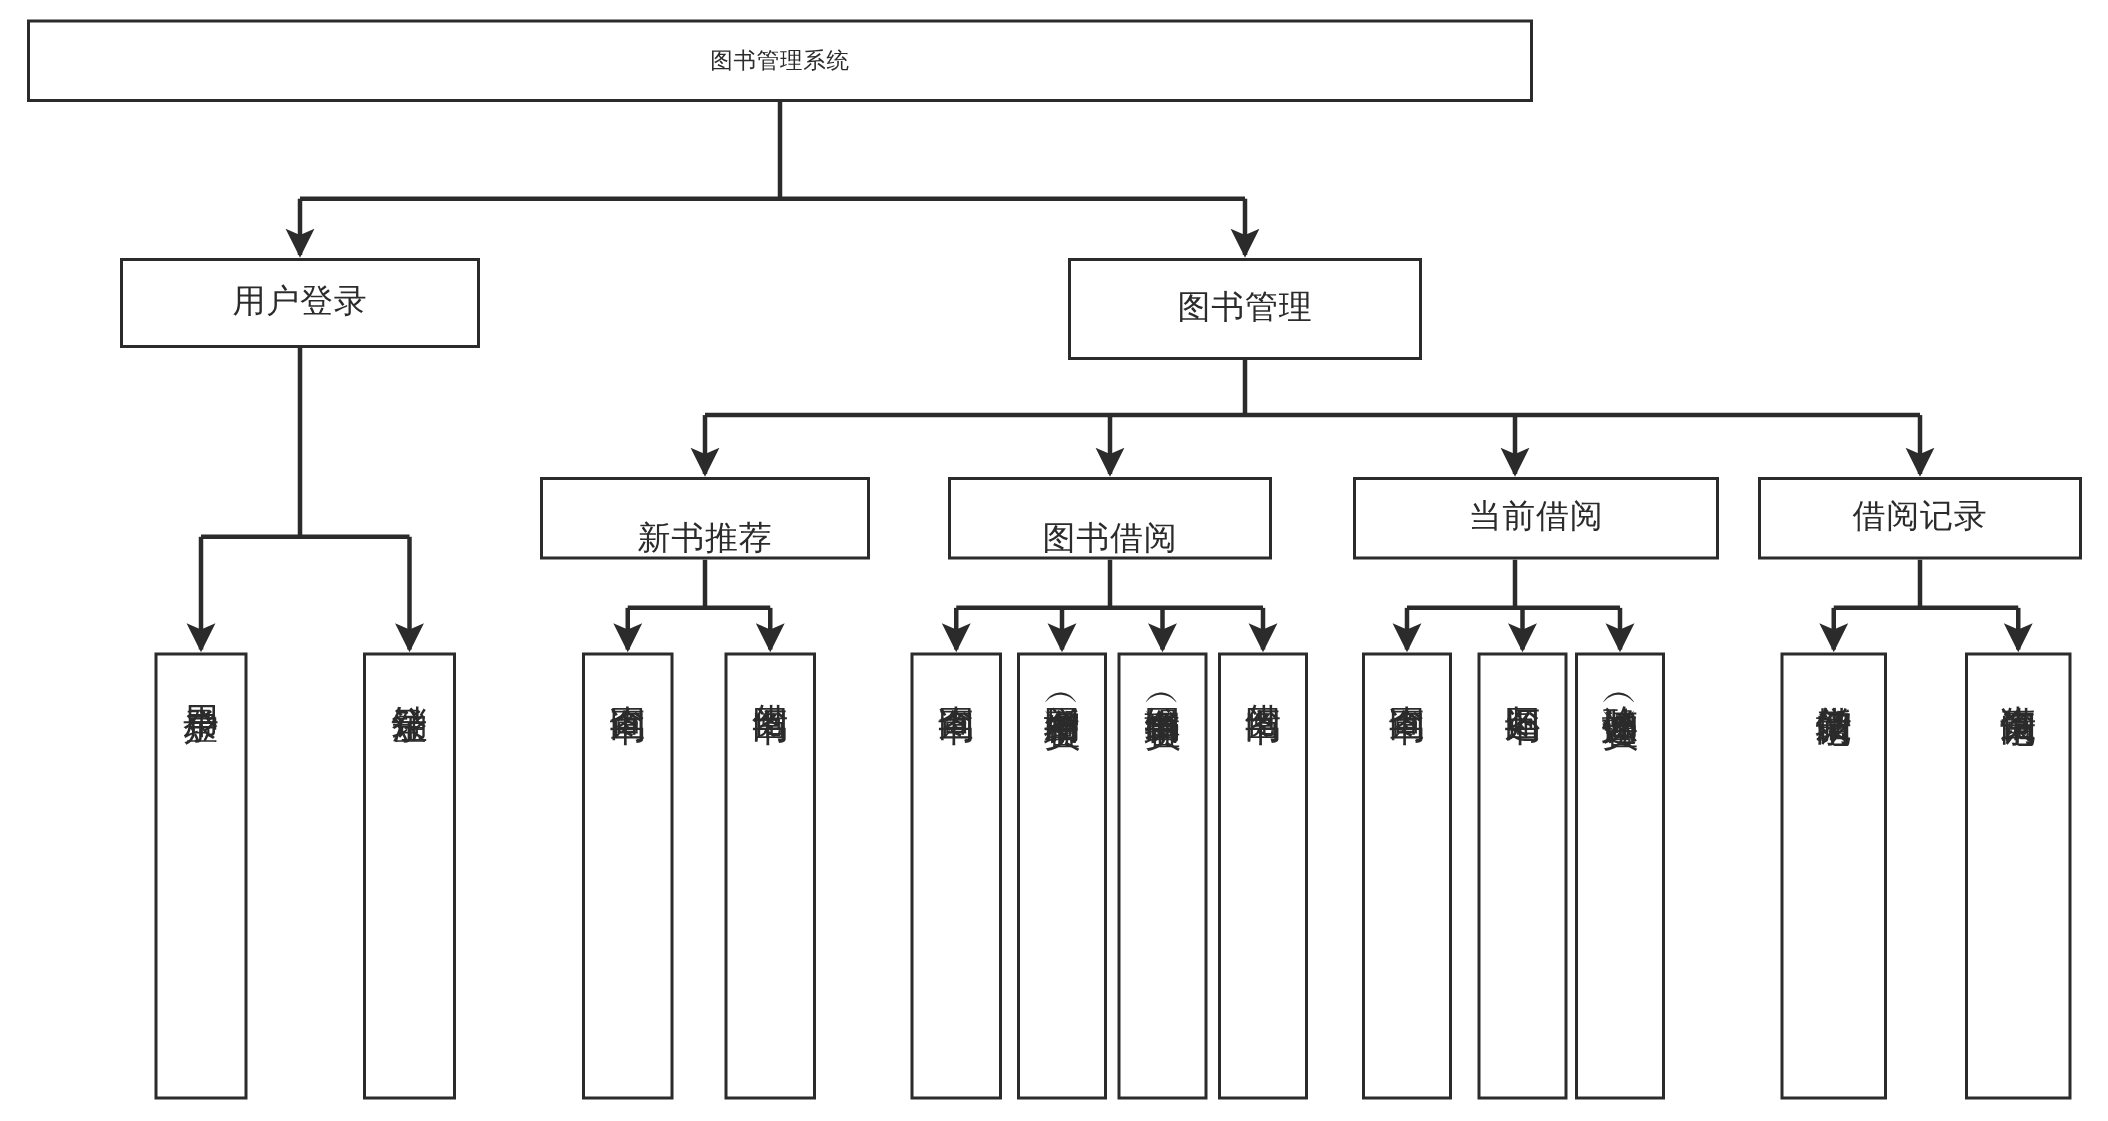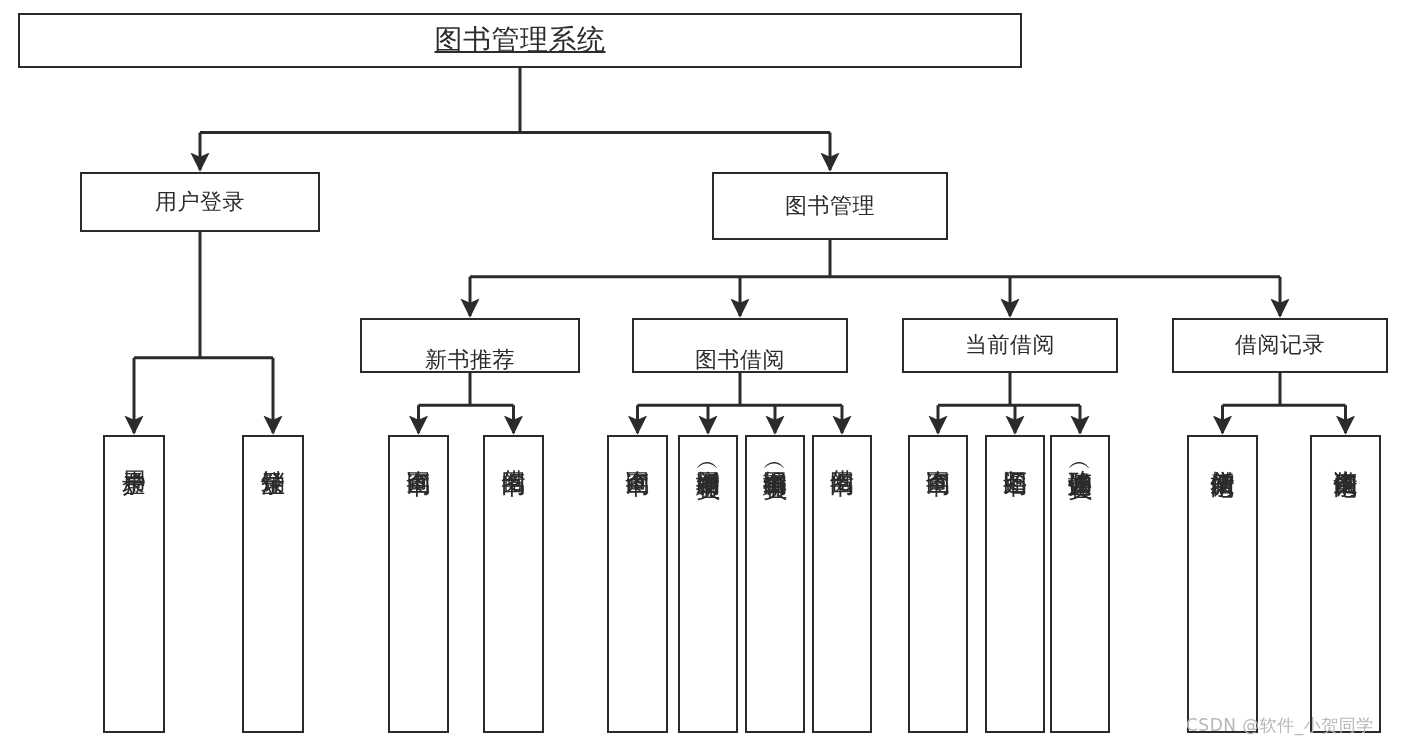--- a/index.html
+++ b/index.html
@@ -52,21 +52,21 @@
     padding-top: 14px;
   }
   .node.vert .lbl {
     writing-mode: vertical-rl;
     text-orientation: upright;
     font-size: 24px;
     line-height: 1.0;
     letter-spacing: 1px;
     white-space: nowrap;
   }
-  .node.root .lbl { font-size: 28px; text-decoration: underline; }
+  .node.root .lbl { font-size: 15px; }
   .watermark {
     position: absolute;
     left: 1186px;
     top: 714px;
     font-size: 17px;
     color: #b7b7b7;
     white-space: nowrap;
     letter-spacing: 0.5px;
   }
 </style>
@@ -127,21 +127,21 @@
       </div>
       <div class="node horiz" style="left: 712px; top: 172px; width: 236px; height: 68px;">
         <span class="lbl">图书管理</span>
       </div>
       <div class="node horiz" style="left: 360px; top: 318px; width: 220px; height: 55px; align-items: flex-end;">
         <span class="lbl">新书推荐</span>
       </div>
       <div class="node horiz" style="left: 632px; top: 318px; width: 216px; height: 55px; align-items: flex-end;">
         <span class="lbl">图书借阅</span>
       </div>
-      <div class="node horiz" style="left: 902px; top: 318px; width: 216px; height: 55px;">
+      <div class="node horiz" style="left: 902px; top: 318px; width: 244px; height: 55px;">
         <span class="lbl">当前借阅</span>
       </div>
       <div class="node horiz" style="left: 1172px; top: 318px; width: 216px; height: 55px; justify-content: center;">
         <span class="lbl">借阅记录</span>
       </div>
       <div class="node vert" style="left: 103px; top: 435px; width: 62px; height: 298px;">
         <span class="lbl">用户登录</span>
       </div>
       <div class="node vert" style="left: 242px; top: 435px; width: 62px; height: 298px;">
         <span class="lbl">注销登录</span>
@@ -174,14 +174,13 @@
         <span class="lbl">确认归还（管理员）</span>
       </div>
       <div class="node vert" style="left: 1187px; top: 435px; width: 71px; height: 298px;">
         <span class="lbl">新增借阅记录</span>
       </div>
       <div class="node vert" style="left: 1310px; top: 435px; width: 71px; height: 298px;">
         <span class="lbl">查询借阅记录</span>
       </div>
     </div>
 
-  <div class="watermark">CSDN @软件_小贺同学</div>
 </div>
 
 </body></html>

